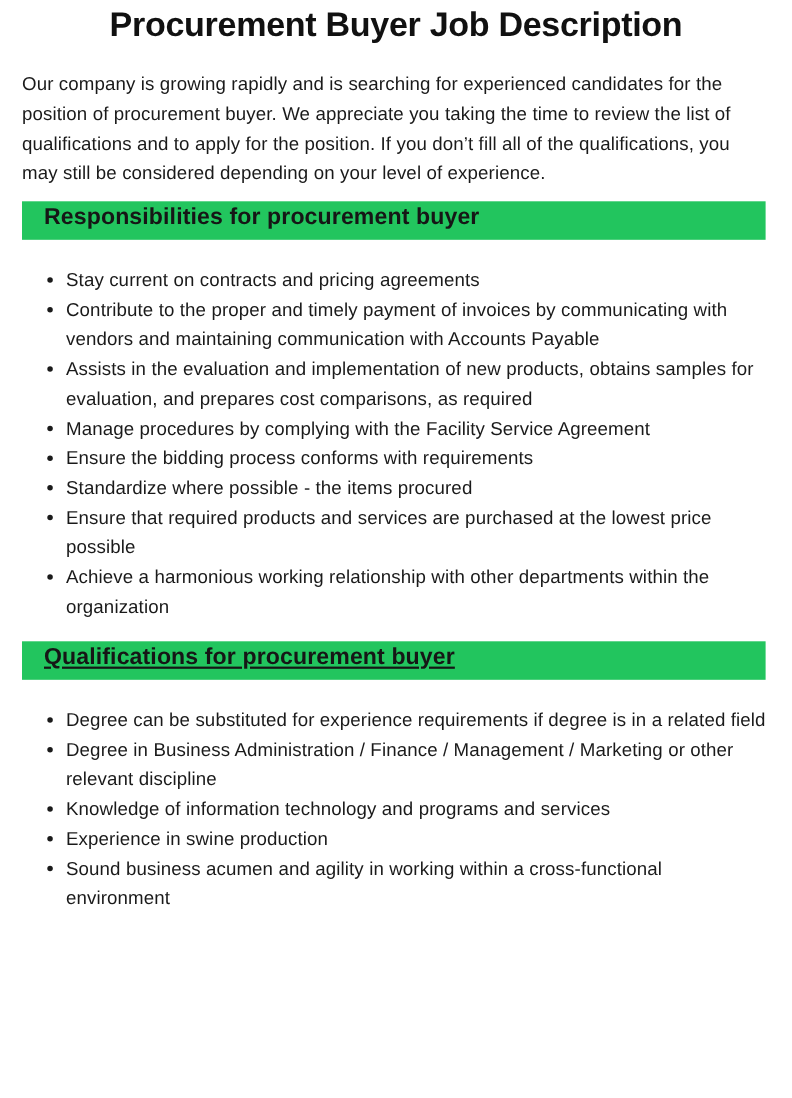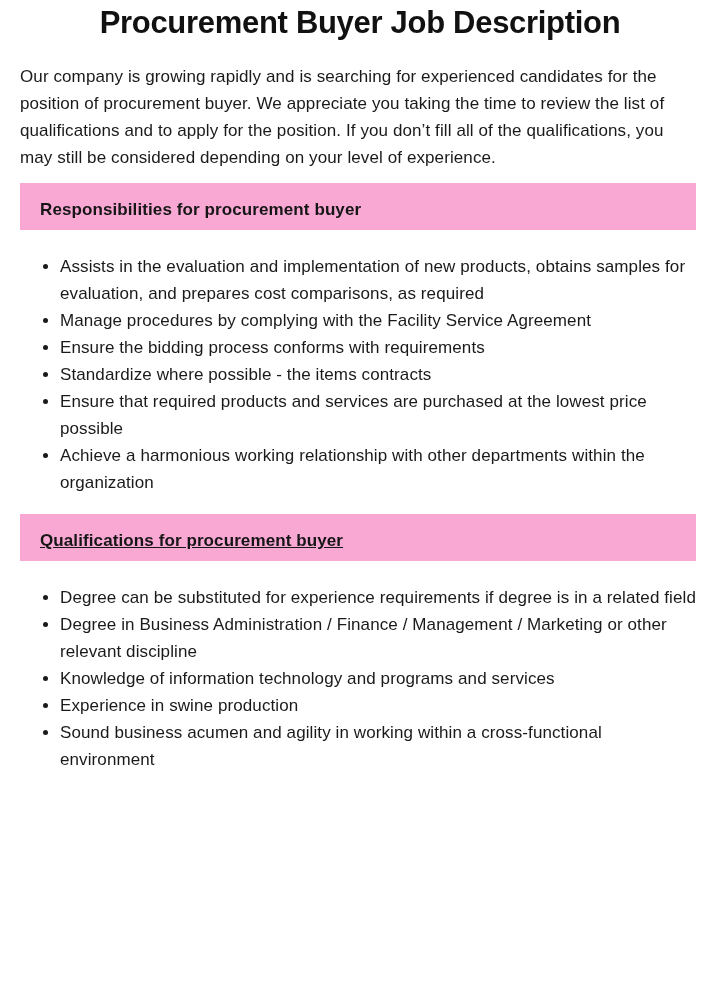--- a/index.html
+++ b/index.html
@@ -30,24 +30,24 @@
     letter-spacing: -0.3px;
     color: #111111;
   }
   p.intro {
     font-size: 17px;
     line-height: 27px;
     margin: 22px 24px 0 20px;
     letter-spacing: 0.1px;
   }
   .section-bar {
-    background: #f9a8d4;
+    background: #22c55e;
     margin: 12px 24px 0 20px;
-    padding: 16px 10px 9px 20px;
-    font-size: 17px;
+    padding: 4px 10px 9px 20px;
+    font-size: 21px;
     line-height: 22px;
     font-weight: bold;
     letter-spacing: 0.1px;
     color: #161616;
   }
   .section-bar.quals {
     margin-top: 18px;
     text-decoration: underline;
   }
   ul.bullet-list {
@@ -79,30 +79,32 @@
 <div class="doc">
 
   <h1 class="title">Procurement Buyer Job Description</h1>
 
   <p class="intro">Our company is growing rapidly and is searching for experienced candidates for the position of procurement buyer. We appreciate you taking the time to review the list of qualifications and to apply for the position. If you don’t fill all of the qualifications, you may still be considered depending on your level of experience.</p>
 
   <section>
     <div class="section-bar">Responsibilities for procurement buyer</div>
     <ul class="bullet-list">
 
+        <li>Stay current on contracts and pricing agreements</li>
 
+        <li>Contribute to the proper and timely payment of invoices by communicating with vendors and maintaining communication with Accounts Payable</li>
 
         <li>Assists in the evaluation and implementation of new products, obtains samples for evaluation, and prepares cost comparisons, as required</li>
 
         <li>Manage procedures by complying with the Facility Service Agreement</li>
 
         <li>Ensure the bidding process conforms with requirements</li>
 
 
-        <li>Standardize where possible - the items contracts</li>
+        <li>Standardize where possible - the items procured</li>
 
         <li>Ensure that required products and services are purchased at the lowest price possible</li>
 
 
         <li>Achieve a harmonious working relationship with other departments within the organization</li>
       </ul>
   </section>
 
   <section>
     <div class="section-bar quals">Qualifications for procurement buyer</div>

